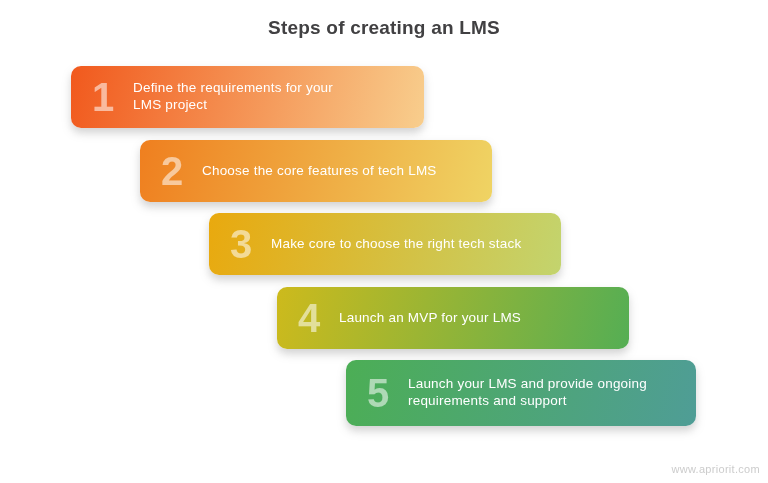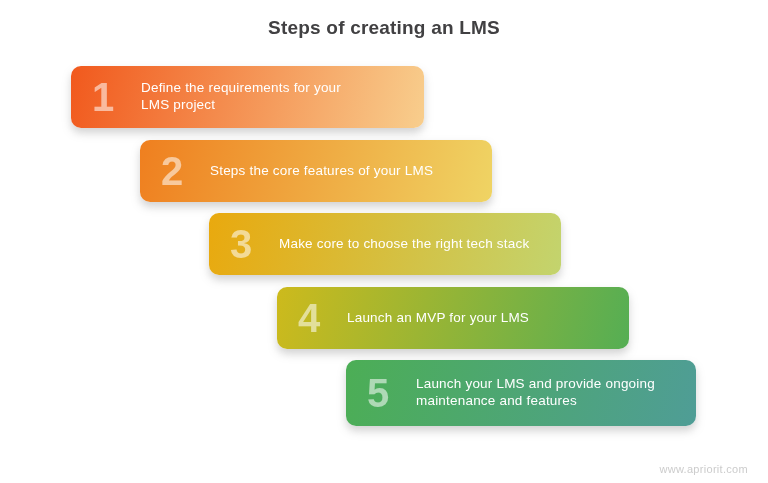--- a/index.html
+++ b/index.html
@@ -48,25 +48,24 @@
     color: rgba(255,255,255,0.55);
     line-height: 1;
     margin-right: 10px;
   }
   .step-label {
     font-size: 13.5px;
     line-height: 1.25;
     color: #ffffff;
     white-space: pre-line;
     letter-spacing: 0.2px;
-    margin-left: 8px;
   }
   .footer-url {
     position: absolute;
-    right: 20px;
+    right: 8px;
     bottom: 8px;
     font-size: 11px;
     color: #cccccc;
     letter-spacing: 0.3px;
     margin-left: 48px;
   }
 </style>
 </head>
 <body>
 
@@ -75,32 +74,32 @@
   <div class="title">Steps of creating an LMS</div>
 
   <div class="steps">
     <div class="step step-1" style="background: linear-gradient(103deg, rgb(241, 89, 29) 0%, rgb(248, 206, 141) 100%);">
       <div class="step-number">1</div>
       <div class="step-label">Define the requirements for your
 LMS project</div>
     </div>
     <div class="step step-2" style="background: linear-gradient(103deg, rgb(239, 127, 31) 0%, rgb(239, 212, 100) 100%);">
       <div class="step-number">2</div>
-      <div class="step-label">Steps the core features of your LMS</div>
+      <div class="step-label">Choose the core features of tech LMS</div>
     </div>
     <div class="step step-3" style="background: linear-gradient(103deg, rgb(233, 169, 14) 0%, rgb(195, 212, 110) 100%);">
       <div class="step-number">3</div>
       <div class="step-label">Make core to choose the right tech stack</div>
     </div>
     <div class="step step-4" style="background: linear-gradient(103deg, rgb(205, 186, 28) 0%, rgb(85, 174, 84) 100%);">
       <div class="step-number">4</div>
       <div class="step-label">Launch an MVP for your LMS</div>
     </div>
     <div class="step step-5" style="background: linear-gradient(103deg, rgb(76, 174, 85) 0%, rgb(79, 157, 150) 100%);">
       <div class="step-number">5</div>
       <div class="step-label">Launch your LMS and provide ongoing
-maintenance and features</div>
+requirements and support</div>
     </div>
   </div>
 
   <div class="footer-url">www.apriorit.com</div>
 
 </div>
 
 </body></html>

